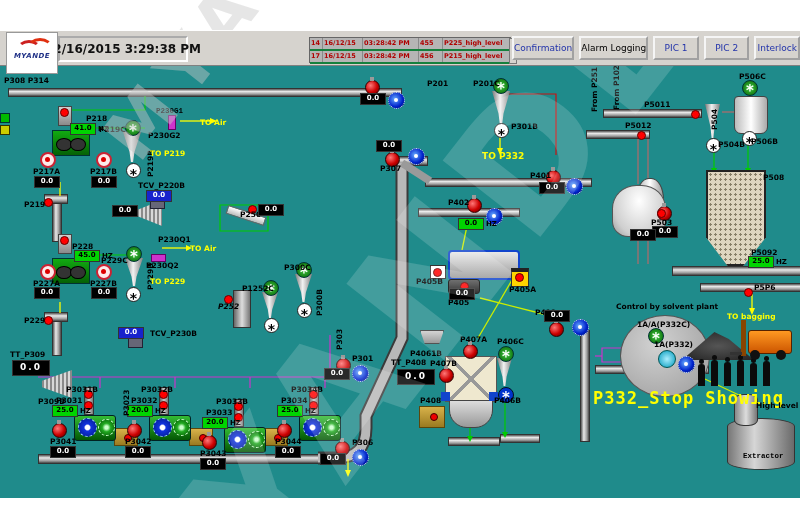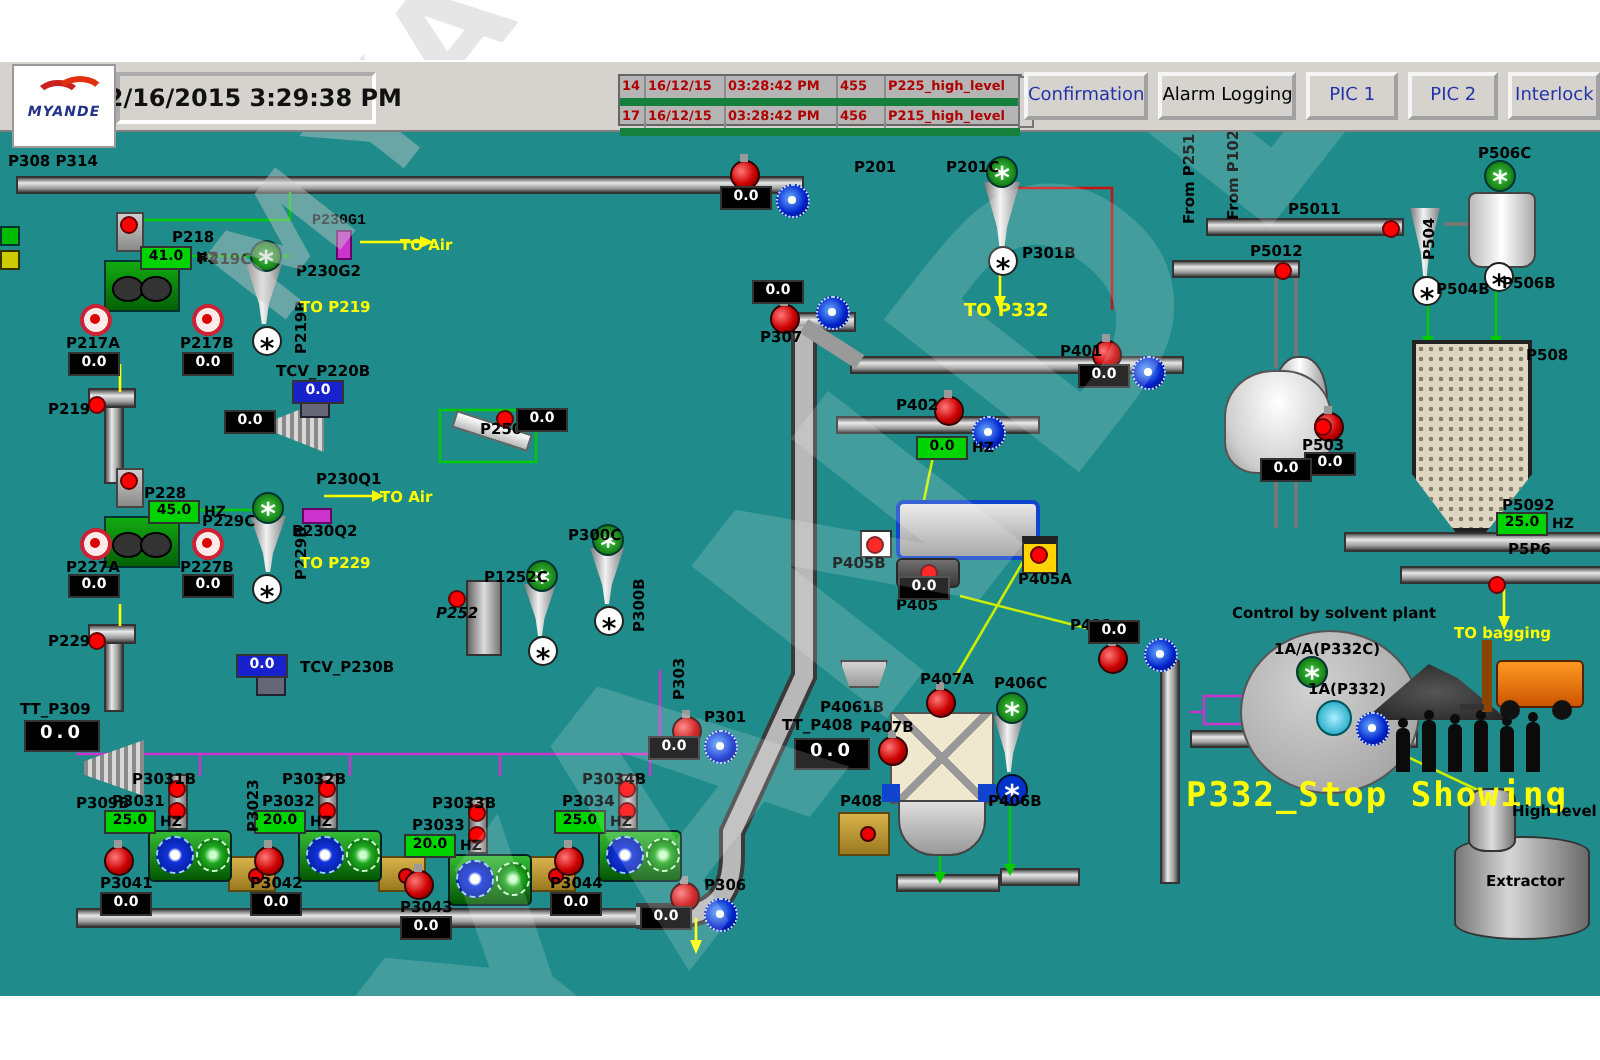--- a/index.html
+++ b/index.html
@@ -17,21 +17,21 @@
   #logoText{font:italic bold 7px "DejaVu Sans",sans-serif;color:#223388;letter-spacing:.5px;}
   #timeCell{position:absolute;left:58px;top:36px;width:126px;height:22px;background:#d6d3ce;
             border:2px inset #fff;font:bold 12px "DejaVu Sans",sans-serif;color:#111;
             display:flex;align-items:center;justify-content:center;white-space:nowrap;z-index:55;}
   #titleCell{position:absolute;left:188px;top:36px;width:118px;height:22px;background:#f2f1ee;
              border:2px outset #fff;font:bold 11px "DejaVu Sans",sans-serif;color:#000;
              display:flex;align-items:center;justify-content:center;z-index:55;}
   #alarmBox{position:absolute;left:309px;top:37px;width:200px;height:24px;background:#b5b5b5;
             border:1px solid #666;z-index:55;}
   .alarmRow{display:grid;grid-template-columns:13px 40px 56px 24px auto;height:11px;
-            border-bottom:4px solid #15803d;}
+            border-bottom:2px solid #15803d;}
   .alarmRow div{font:bold 6.5px "DejaVu Sans",sans-serif;color:#b00000;overflow:hidden;
                 white-space:nowrap;border-right:1px solid #8a8a8a;padding-left:1px;line-height:11px;}
   #alarmScroll{position:absolute;right:-7px;top:0;width:6px;height:24px;background:#d6d3ce;
                border:1px solid #777;}
   #buttonRow{position:absolute;left:512px;top:36px;width:288px;height:24px;display:flex;gap:5px;z-index:55;}
   .btn{flex:1;background:#d6d3ce;border:2px outset #f5f5f5;font:9px "DejaVu Sans",sans-serif;
        display:flex;align-items:center;justify-content:center;white-space:nowrap;cursor:pointer;}
   .btn.blue{color:#2233aa;}
   .btn.black{color:#000;}
   .btn.big{background:#fbfaf8;font:bold 11px "DejaVu Serif",serif;}
@@ -410,28 +410,28 @@
     <span class="lbl vert" style="left: 612px; top: 110px;">From P102B</span>
     <span class="lbl" style="left: 644px; top: 100px;">P5011</span>
     <span class="lbl" style="left: 625px; top: 121px;">P5012</span>
     <span class="lbl" style="left: 651px; top: 218px;">P503</span>
     <span class="lbl vert" style="left: 710px; top: 130px;">P504</span>
     <span class="lbl" style="left: 718px; top: 140px;">P504B</span>
     <span class="lbl" style="left: 739px; top: 72px;">P506C</span>
     <span class="lbl" style="left: 751px; top: 137px;">P506B</span>
     <span class="lbl" style="left: 763px; top: 173px;">P508</span>
     <span class="lbl" style="left: 751px; top: 248px;">P5092</span>
-    <span class="lbl" style="left: 754px; top: 270px;">P5P6</span>
+    <span class="lbl" style="left: 754px; top: 283px;">P5P6</span>
     <span class="lbl yellow" style="left: 727px; top: 312px;">TO bagging</span>
     <span class="lbl" style="left: 616px; top: 302px;">Control by solvent plant</span>
     <span class="lbl" style="left: 637px; top: 320px;">1A/A(P332C)</span>
     <span class="lbl" style="left: 654px; top: 340px;">1A(P332)</span>
     <span class="lbl stop" style="left: 593px; top: 388px;">P332_Stop Showing</span>
     <span class="lbl" style="left: 756px; top: 401px;">High level</span>
-    <span class="lbl" style="left: 743px; top: 436px;">Extractor</span>
+    <span class="lbl" style="left: 743px; top: 452px; font-family: Liberation Mono, monospace;">Extractor</span>
     <div class="dispWrap" style="left: 360px; top: 93px;">
       <span class="disp black">0.0</span>
     </div>
     <div class="dispWrap" style="left: 70px; top: 123px;">
       <span class="disp green">41.0</span>
       <span class="hz">HZ</span>
     </div>
     <div class="dispWrap" style="left: 34px; top: 176px;">
       <span class="disp black">0.0</span>
     </div>

